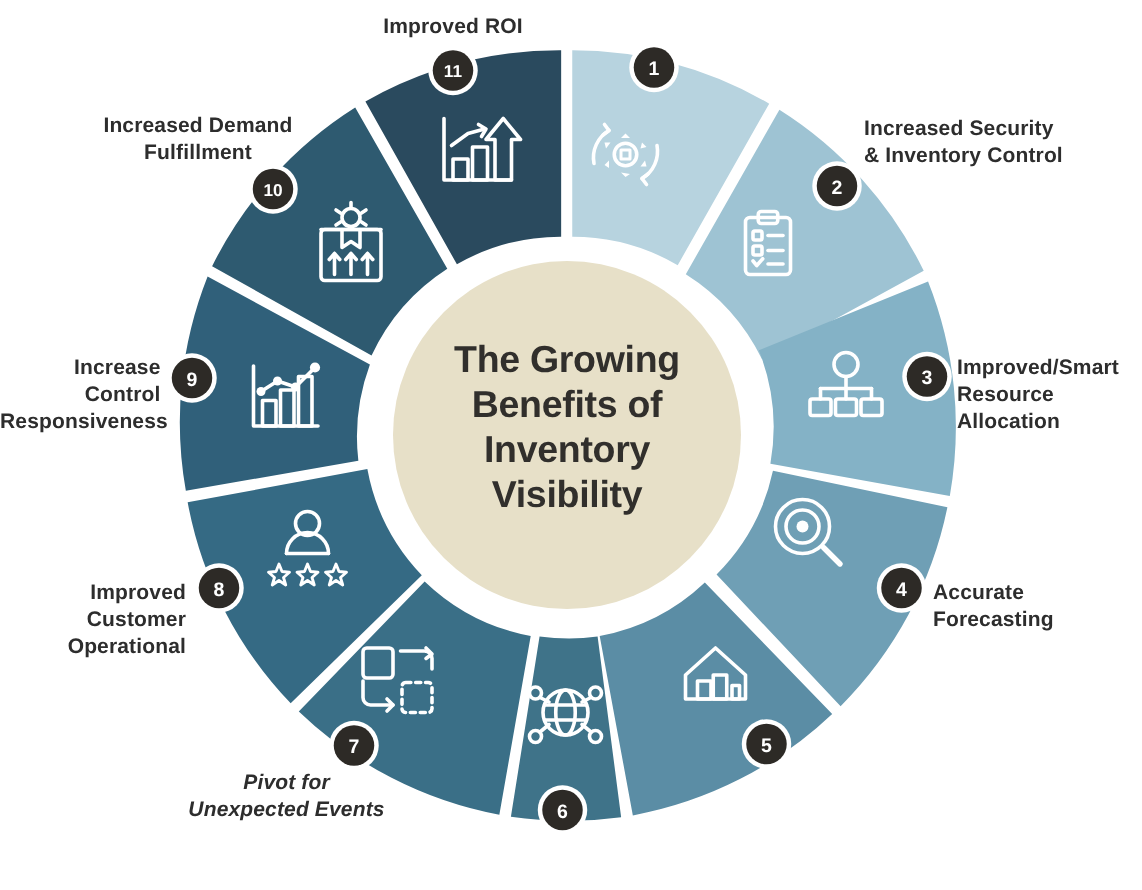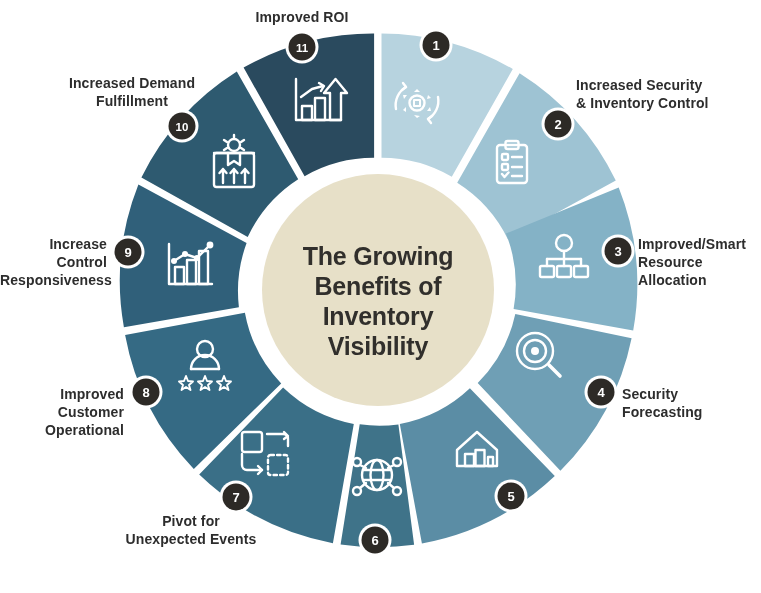--- a/index.html
+++ b/index.html
@@ -275,38 +275,38 @@
       </g>
 
       <g>
         <circle cx="302" cy="47" r="16.5" fill="#ffffff"></circle>
         <circle cx="302" cy="47" r="13.5" fill="#2d2a26"></circle>
         <text class="badge-num small" x="302" y="51.5" text-anchor="middle">11</text>
       </g>
     </g>
   </svg>
 
-  <div class="center-title" style="left:266px; top:225px; width:224px;margin-top:16px;">The Growing
+  <div class="center-title" style="left:266px; top:225px; width:224px;">The Growing
 Benefits of
 Inventory
 Visibility</div>
 
 
   <div class="label right" style="left:638px; top:236px; width:123px;">Improved/Smart
 Resource Allocation</div>
 
   <div class="label right" style="left:576px; top:77px; width:185px;">Increased Security
 &amp; Inventory Control</div>
 
-  <div class="label right" style="left:622px; top:386px; width:139px;">Security
+  <div class="label right" style="left:622px; top:386px; width:139px;">Accurate
 Forecasting</div>
 
 
 
-  <div class="label center" style="left:98px; top:513px; width:186px;">Pivot for
+  <div class="label center" style="left:98px; top:513px; width:186px;font-style:italic;">Pivot for
 Unexpected Events</div>
 
   <div class="label left" style="left:0px; top:386px; width:124px;">Improved Customer
 Operational</div>
 
   <div class="label left" style="left:0px; top:236px; width:107px;">Increase Control
 Responsiveness</div>
 
   <div class="label center" style="left:44px; top:75px; width:176px;">Increased Demand
 Fulfillment</div>

